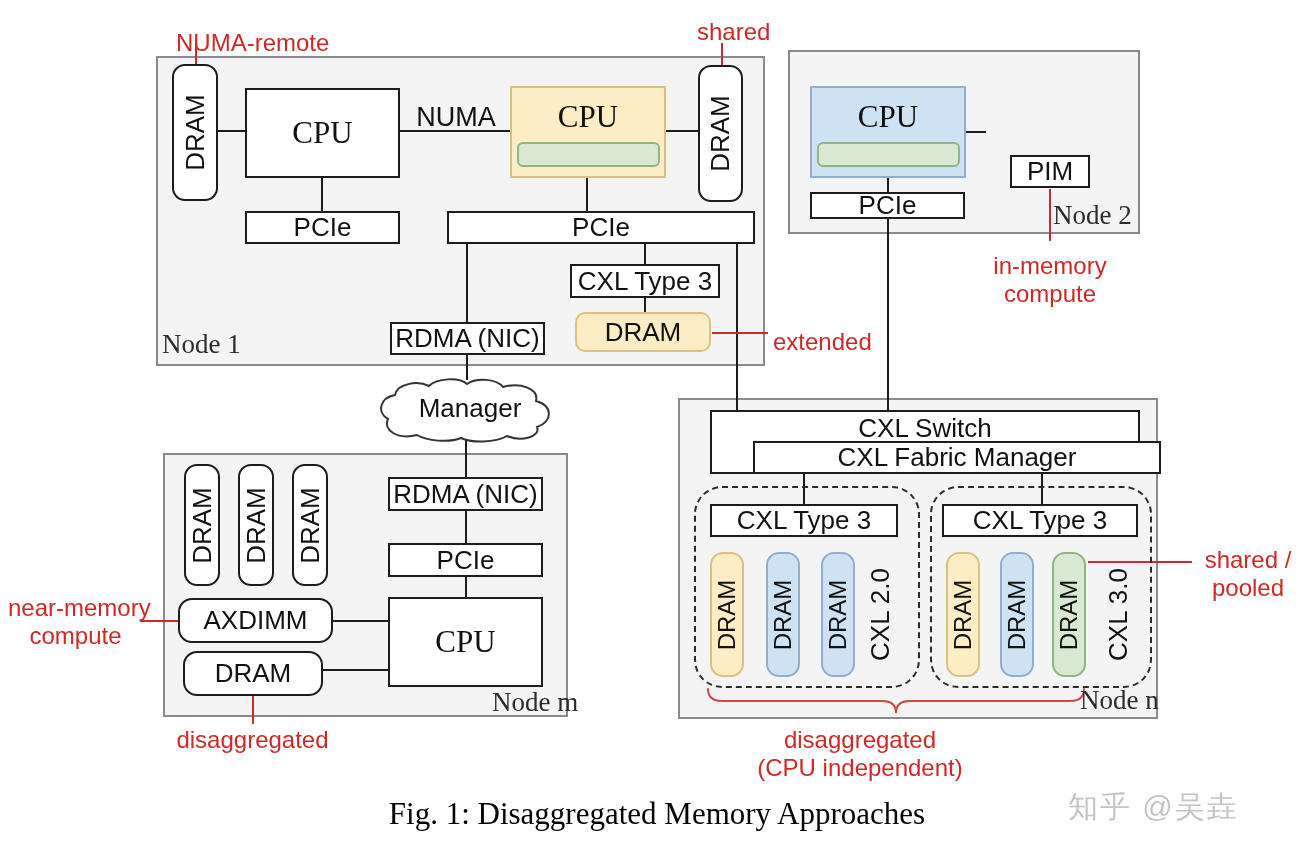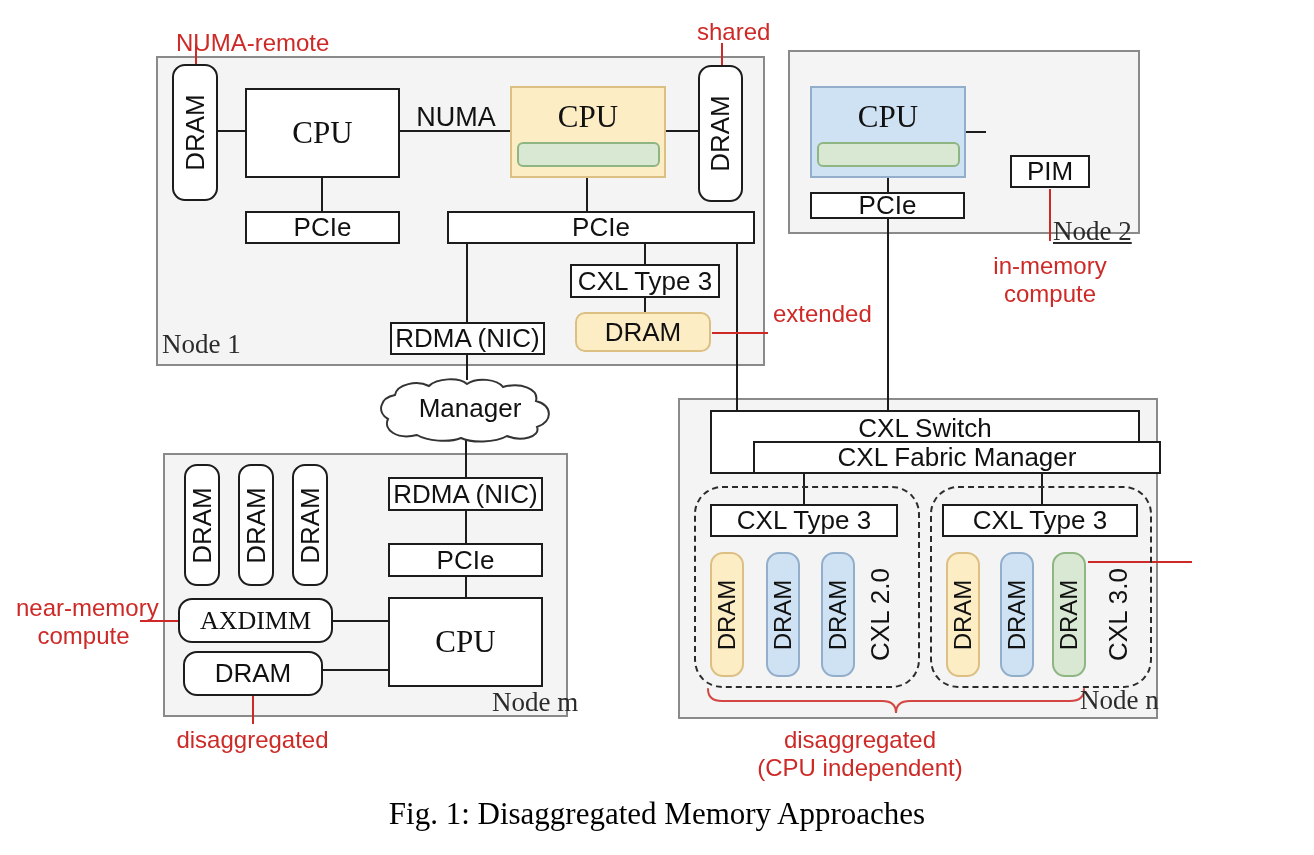--- a/index.html
+++ b/index.html
@@ -108,21 +108,21 @@
   <div class="box bbox cpu-colored serifcpu" style="left:810px;top:86px;width:156px;height:92px;">
     <span>CPU</span>
   </div>
   <div class="strip" style="left:817px;top:142px;width:143px;height:25px;"></div>
   <div class="box" style="left:1010px;top:155px;width:80px;height:33px;">
     <span>PIM</span>
   </div>
   <div class="box" style="left:810px;top:192px;width:155px;height:27px;">
     <span>PCIe</span>
   </div>
-  <div class="nlabel" style="left:1053px;top:216px;text-decoration:underline;">Node 2</div>
+  <div class="nlabel" style="left:1053px;top:200px;">Node 2</div>
 
   <svg class="abs" style="left:375px;top:377px;" width="190" height="66" viewBox="0 0 190 66">
     <path d="M42 58 C22 63 8 53 13 42 C2 36 4 21 20 18 C22 7 42 3 54 9 C62 1 84 0 92 7 C102 0 122 2 128 10 C146 5 164 12 161 24 C178 28 178 45 162 50 C166 60 146 65 132 59 C120 66 96 66 86 61 C74 66 52 64 42 58 Z" fill="#ffffff" stroke="#333333" stroke-width="2"></path>
   </svg>
   <div class="abs" style="left:375px;top:377px;width:190px;height:62px;display:flex;align-items:center;justify-content:center;font-size:26px;">Manager</div>
 
   <div class="box rbox vbox" style="left:184px;top:464px;width:36px;height:122px;">
     <span>DRAM</span>
   </div>
   <div class="box rbox vbox" style="left:238px;top:464px;width:36px;height:122px;">
@@ -133,21 +133,21 @@
   </div>
   <div class="box" style="left:388px;top:477px;width:155px;height:34px;">
     <span>RDMA (NIC)</span>
   </div>
   <div class="box" style="left:388px;top:543px;width:155px;height:34px;">
     <span>PCIe</span>
   </div>
   <div class="box serifcpu" style="left:388px;top:597px;width:155px;height:90px;">
     <span>CPU</span>
   </div>
-  <div class="box" style="left:178px;top:598px;width:155px;height:45px;border-radius:14px;font-family:Liberation Serif, serif;">
+  <div class="box" style="left:178px;top:598px;width:155px;height:45px;border-radius:14px;">
     <span>AXDIMM</span>
   </div>
   <div class="box" style="left:183px;top:651px;width:140px;height:45px;border-radius:14px;">
     <span>DRAM</span>
   </div>
   <div class="nlabel" style="left:492px;top:687px;">Node m</div>
 
   <div class="box" style="left:710px;top:410px;width:430px;height:64px;align-items:flex-start;padding-top:1px;">
     <span>CXL Switch</span>
   </div>
@@ -188,32 +188,37 @@
     <span>DRAM</span>
   </div>
   <div class="vers" style="left:1096px;top:552px;width:44px;height:125px;">
     <span>CXL 3.0</span>
   </div>
 
   <div class="nlabel" style="left:1080px;top:685px;">Node n</div>
 
   <div class="redtext" style="left:176px;top:18px;margin-top:11px;">NUMA-remote</div>
   <div class="redtext" style="left:697px;top:18px;">shared</div>
-  <div class="redtext" style="left:773px;top:300px;text-align:center;">extended</div>
+  <div class="redtext" style="left:773px;top:328px;text-align:center;">extended</div>
   <div class="redtext" style="left:975px;top:252px;width:150px;">
     <div>in-memory</div>
     <div>compute</div>
   </div>
-  <div class="redtext" style="left:16px;top:594px;width:135px;text-align:center;">
+  <div class="redtext" style="left:8px;top:594px;width:135px;text-align:center;">
     <div>near-memory</div>
     <div>compute</div>
   </div>
   <div class="redtext" style="left:145px;top:726px;width:215px;">
     <div>disaggregated</div>
+  </div>
+  <div class="redtext" style="left:1196px;top:546px;width:104px;">
+    <div>shared /</div>
+    <div>pooled</div>
   </div>
   <div class="redtext" style="left:755px;top:726px;width:210px;">
     <div>disaggregated</div>
     <div>(CPU independent)</div>
   </div>
 
   <div id="caption">Fig. 1: Disaggregated Memory Approaches</div>
+  <div id="watermark">知乎 @吴垚</div>
 
 </div>
 
 </body></html>

